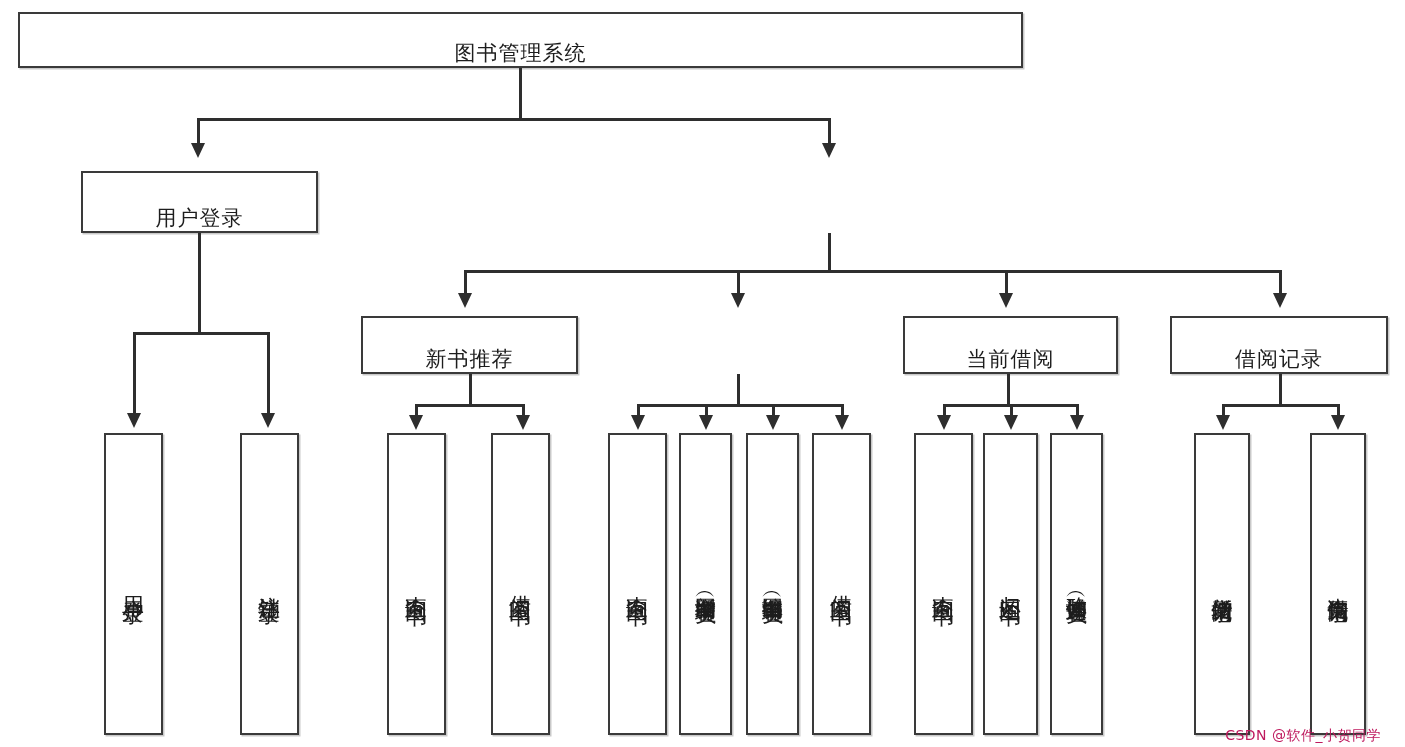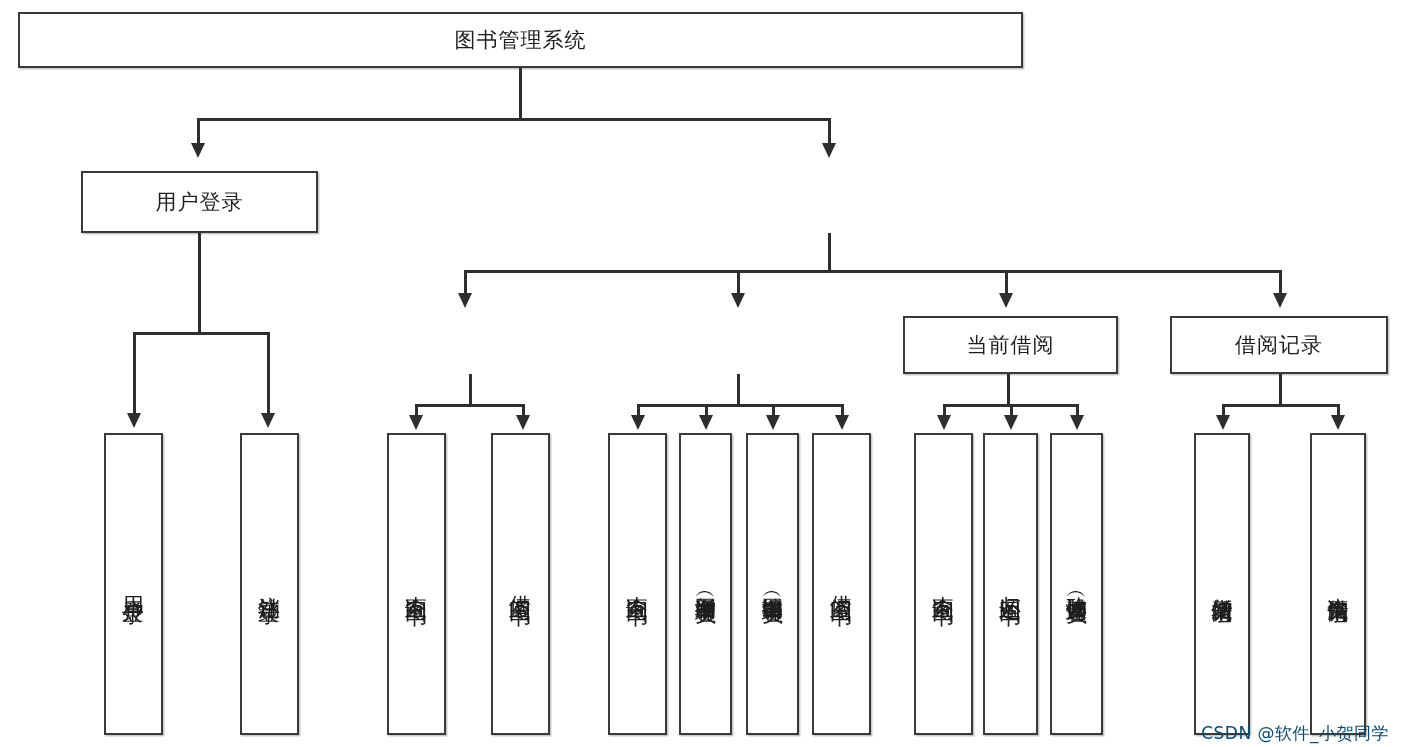--- a/index.html
+++ b/index.html
@@ -16,21 +16,21 @@
     overflow:hidden;
   }
   
   .node{
     position:absolute;
     box-sizing:border-box;
     background:#ffffff;
     border:2px solid #3a3a3a;
     box-shadow:1.5px 1.5px 0 0 #c9c9c9;
     display:flex;
-    align-items:center;
+    align-items:flex-end;
     justify-content:center;
     text-align:center;
     line-height:1.18;
   }
   .node .lbl{
     display:block;
     font-size:21px;
     letter-spacing:1px;
     color:#1d1d1d;
   }
@@ -67,24 +67,24 @@
   .arw{
     position:absolute;
     width:0;height:0;
     border-left:7px solid transparent;
     border-right:7px solid transparent;
     border-top:15px solid #2e2e2e;
   }
   
   #watermark{
     position:absolute;
-    right:16px;
+    right:24px;
     bottom:2px;
-    font-size:17px;
-    color:#0c4a6e;
+    font-size:14px;
+    color:#be185d;
     letter-spacing:0.5px;
     white-space:nowrap;
     user-select:none;
   }
 </style>
 </head>
 <body>
 
 <div id="canvas">
 
@@ -115,20 +115,23 @@
   <div class="ln h" style="left:464px; top:270px; width:815px;"></div>
   <div class="ln v" style="left:464px; top:270px; height:26px;"></div>
   <div class="arw" style="left:458px; top:293px;"></div>
   <div class="ln v" style="left:737px; top:270px; height:26px;"></div>
   <div class="arw" style="left:731px; top:293px;"></div>
   <div class="ln v" style="left:1005px; top:270px; height:26px;"></div>
   <div class="arw" style="left:999px; top:293px;"></div>
   <div class="ln v" style="left:1279px; top:270px; height:26px;"></div>
   <div class="arw" style="left:1273px; top:293px;"></div>
 
+  <div class="node horiz" style="left:361px; top:316px; width:217px; height:58px;">
+    <span class="lbl">新书推荐</span>
+  </div>
   <div class="node horiz" style="left:903px; top:316px; width:215px; height:58px;">
     <span class="lbl">当前借阅</span>
   </div>
   <div class="node horiz" style="left:1170px; top:316px; width:218px; height:58px;">
     <span class="lbl">借阅记录</span>
   </div>
 
   <div class="ln v" style="left:469px; top:374px; height:32px;"></div>
   <div class="ln h" style="left:415px; top:404px; width:110px;"></div>
   <div class="ln v" style="left:415px; top:404px; height:14px;"></div>

